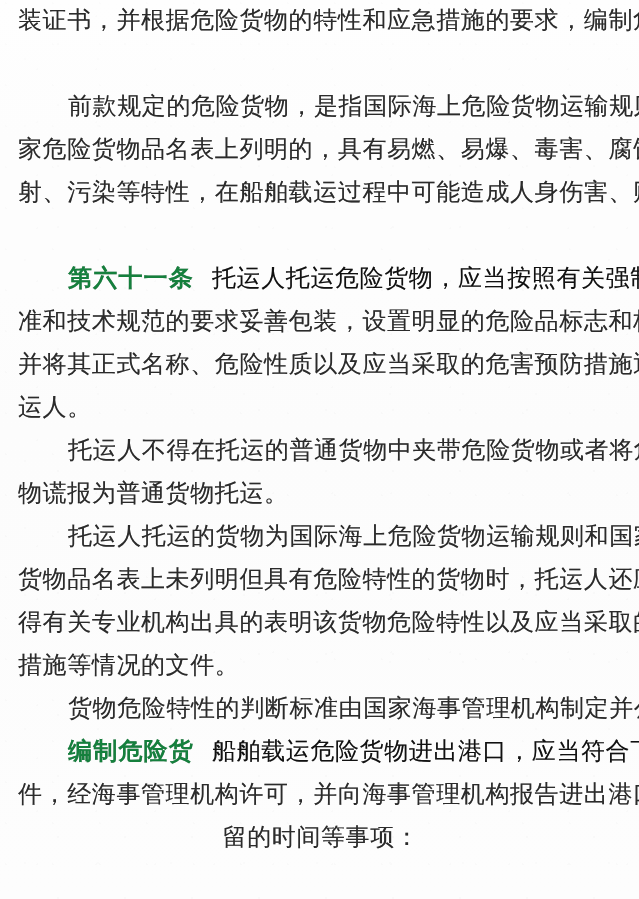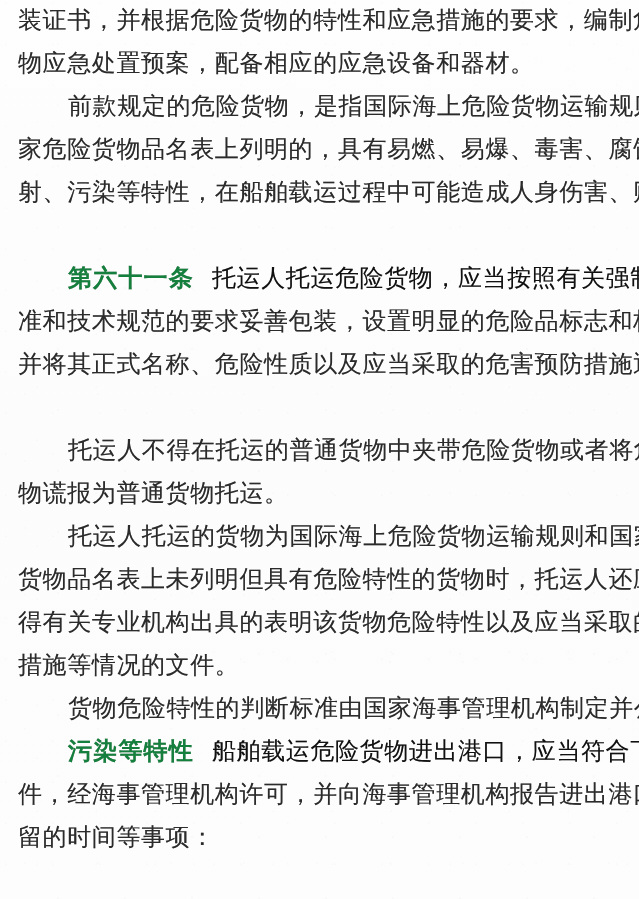--- a/index.html
+++ b/index.html
@@ -87,51 +87,51 @@
 <body>
 
 <div id="page">
 
   <div id="paper-grain"></div>
 
   <div id="text-body">
 
     <div class="doc-line" style="top:4px;">装证书，并根据危险货物的特性和应急措施的要求，编制危险货</div>
 
-    <div class="doc-line" style="top:47px;">物应急处置预案，配备相应的应急设备和器材。</div>
 
     <div class="doc-line indent" style="top:90px;">前款规定的危险货物，是指国际海上危险货物运输规则和国</div>
 
     <div class="doc-line" style="top:133px;">家危险货物品名表上列明的，具有易燃、易爆、毒害、腐蚀、放</div>
 
     <div class="doc-line" style="top:176px;">射、污染等特性，在船舶载运过程中可能造成人身伤害、财产损</div>
 
 
     <div class="doc-line indent article" style="top:262px;"><span class="article-no">第六十一条</span><span class="article-gap"></span><span>托运人托运危险货物，应当按照有关强制性标</span></div>
 
     <div class="doc-line" style="top:305px;">准和技术规范的要求妥善包装，设置明显的危险品标志和标签，</div>
 
     <div class="doc-line" style="top:348px;">并将其正式名称、危险性质以及应当采取的危害预防措施通知承</div>
 
+    <div class="doc-line" style="top:391px;">运人。</div>
 
     <div class="doc-line indent" style="top:434px;">托运人不得在托运的普通货物中夹带危险货物或者将危险货</div>
 
     <div class="doc-line" style="top:477px;">物谎报为普通货物托运。</div>
 
     <div class="doc-line indent" style="top:520px;">托运人托运的货物为国际海上危险货物运输规则和国家危险</div>
 
     <div class="doc-line" style="top:563px;">货物品名表上未列明但具有危险特性的货物时，托运人还应当取</div>
 
     <div class="doc-line" style="top:606px;">得有关专业机构出具的表明该货物危险特性以及应当采取的防护</div>
 
     <div class="doc-line" style="top:649px;">措施等情况的文件。</div>
 
     <div class="doc-line indent" style="top:692px;">货物危险特性的判断标准由国家海事管理机构制定并公布。</div>
 
-    <div class="doc-line indent article" style="top:735px;"><span class="article-no">污染等特性</span><span class="article-gap"></span><span>船舶载运危险货物进出港口，应当符合下列条</span></div>
+    <div class="doc-line indent article" style="top:735px;"><span class="article-no">编制危险货</span><span class="article-gap"></span><span>船舶载运危险货物进出港口，应当符合下列条</span></div>
 
     <div class="doc-line" style="top:778px;">件，经海事管理机构许可，并向海事管理机构报告进出港口和停</div>
 
-    <div class="doc-line" style="top:821px;">留的时间等事项：</div>
+    <div class="doc-line" style="top:821px;text-align:center;">留的时间等事项：</div>
 
 
   </div>
 </div>
 
 </body></html>

